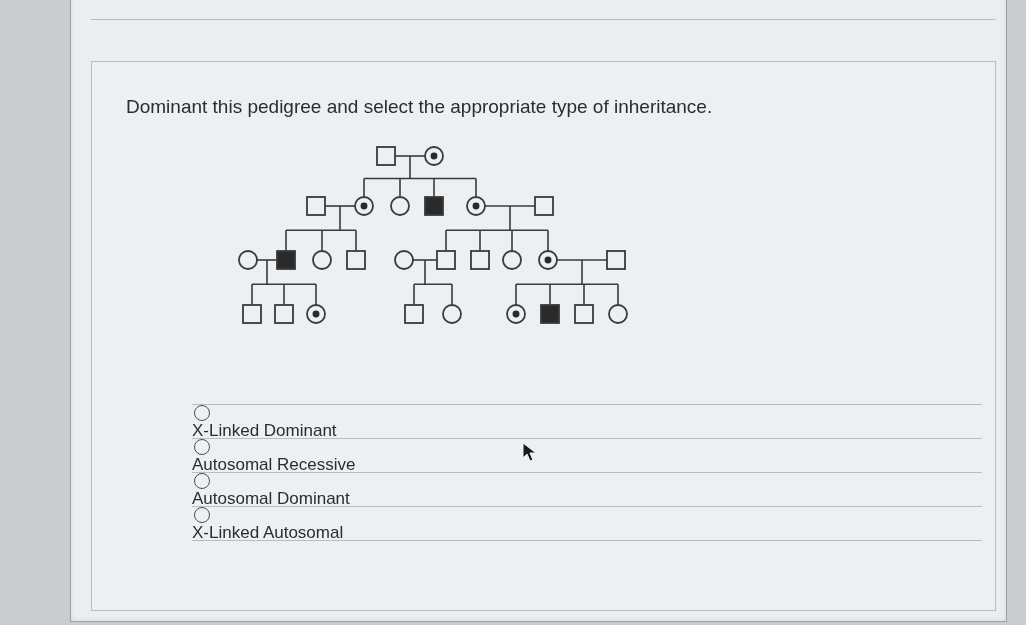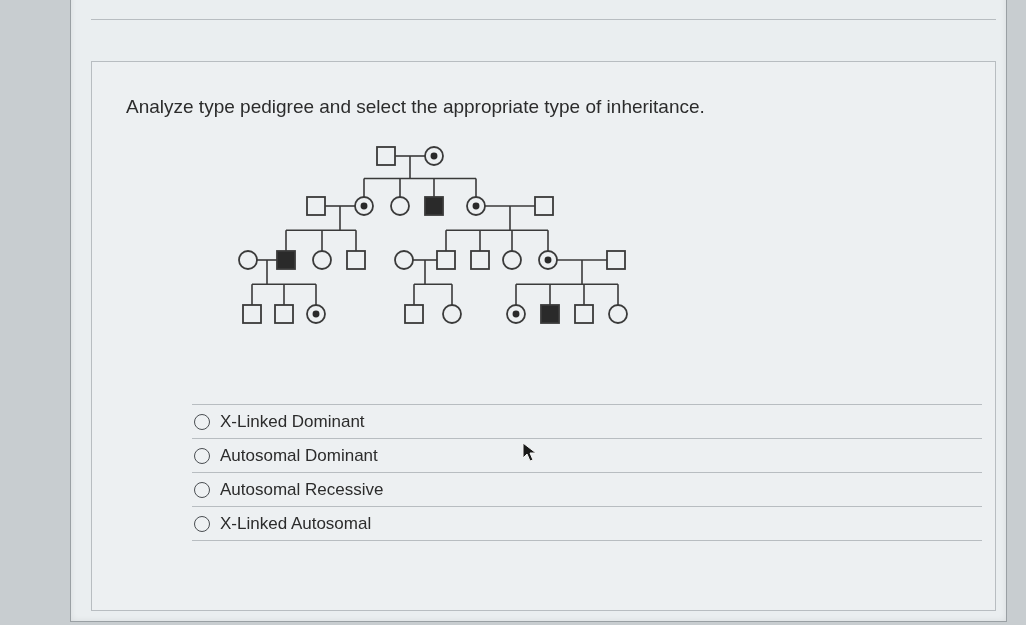--- a/index.html
+++ b/index.html
@@ -49,23 +49,23 @@
     margin-left: 90px;
     margin-bottom: 40px;
   }
   .answers {
     margin-top: 26px;
     margin-left: 66px;
     width: 790px;
   }
   .answer-row {
     display: flex;
-    align-items: center;
     height: 33px;
     border-bottom: 1px solid #b8bdc1;
+    flex-direction: column;
   }
   .answers .answer-row:first-child {
     border-top: 1px solid #b8bdc1;
   }
   .radio {
     width: 14px;
     height: 14px;
     border: 1.6px solid #4a4e52;
     border-radius: 50%;
     margin-left: 2px;
@@ -90,21 +90,21 @@
   }
 </style>
 </head>
 <body>
 
 <div class="page-outer">
   <div class="top-divider"></div>
 
   <div class="section">
 
-    <div class="question-text">Analyze type pedigree and select the appropriate type of inheritance.</div>
+    <div class="question-text">Dominant this pedigree and select the appropriate type of inheritance.</div>
 
     <div class="pedigree-wrap">
       <svg class="ped" viewBox="0 0 460 220">
           <line x1="179" y1="16" x2="209" y2="16" stroke="#3a3a3a" stroke-width="1.6"></line>
           <line x1="109" y1="66" x2="139" y2="66" stroke="#3a3a3a" stroke-width="1.6"></line>
           <line x1="269" y1="66" x2="319" y2="66" stroke="#3a3a3a" stroke-width="1.6"></line>
           <line x1="41" y1="120" x2="61" y2="120" stroke="#3a3a3a" stroke-width="1.6"></line>
           <line x1="197" y1="120" x2="221" y2="120" stroke="#3a3a3a" stroke-width="1.6"></line>
           <line x1="341" y1="120" x2="391" y2="120" stroke="#3a3a3a" stroke-width="1.6"></line>
           <line x1="194" y1="16" x2="194" y2="38.5" stroke="#3a3a3a" stroke-width="1.6"></line>
@@ -175,25 +175,25 @@
         </svg>
     </div>
 
     <div class="answers">
       <div class="answer-row">
         <span class="radio"></span>
         <span class="answer-label">X-Linked Dominant</span>
       </div>
       <div class="answer-row">
         <span class="radio"></span>
+        <span class="answer-label">Autosomal Recessive</span>
+      </div>
+      <div class="answer-row">
+        <span class="radio"></span>
         <span class="answer-label">Autosomal Dominant</span>
-      </div>
-      <div class="answer-row">
-        <span class="radio"></span>
-        <span class="answer-label">Autosomal Recessive</span>
       </div>
       <div class="answer-row">
         <span class="radio"></span>
         <span class="answer-label">X-Linked Autosomal</span>
       </div>
     </div>
 
     <div class="cursor">
       <svg width="18" height="22" viewBox="0 0 18 22">
         <path d="M1 1 L1 16 L5 12 L8 19 L11 18 L8 11 L14 11 Z" fill="#1a1a1a" stroke="#f5f5f5" stroke-width="1"></path>

